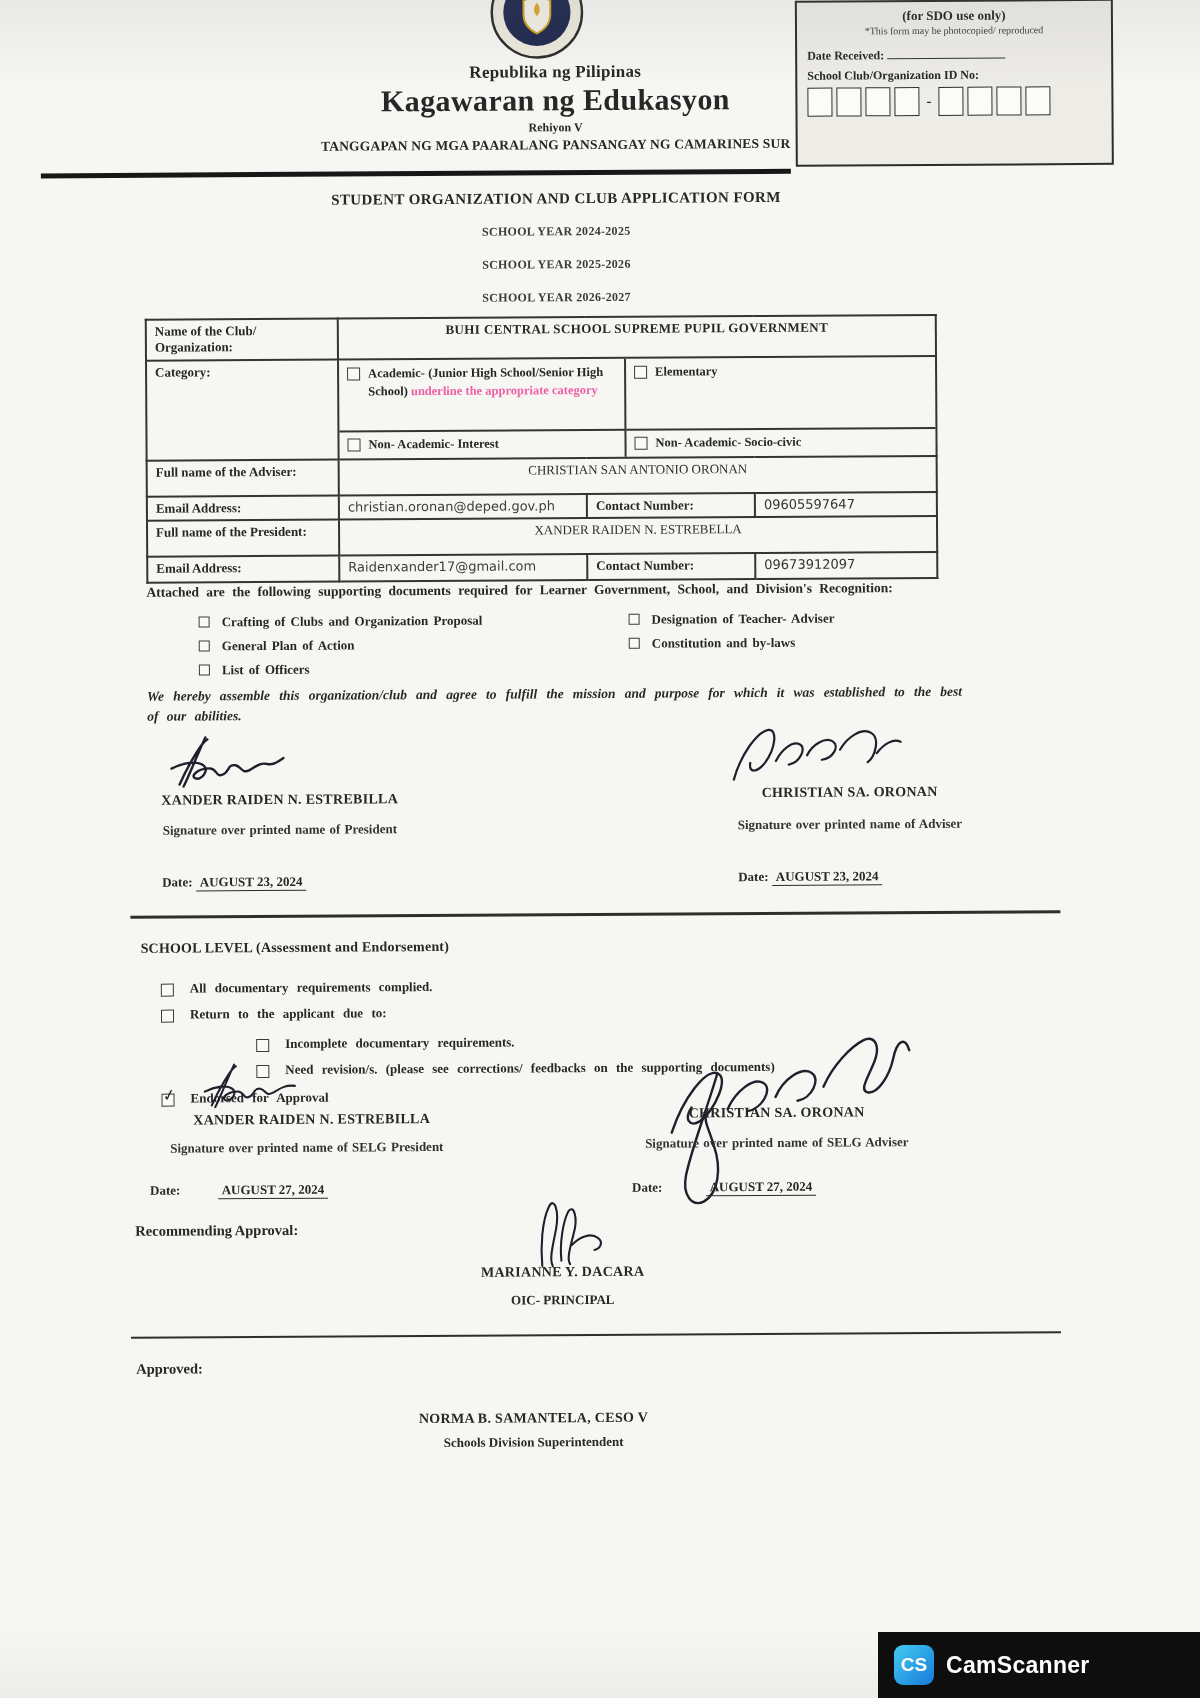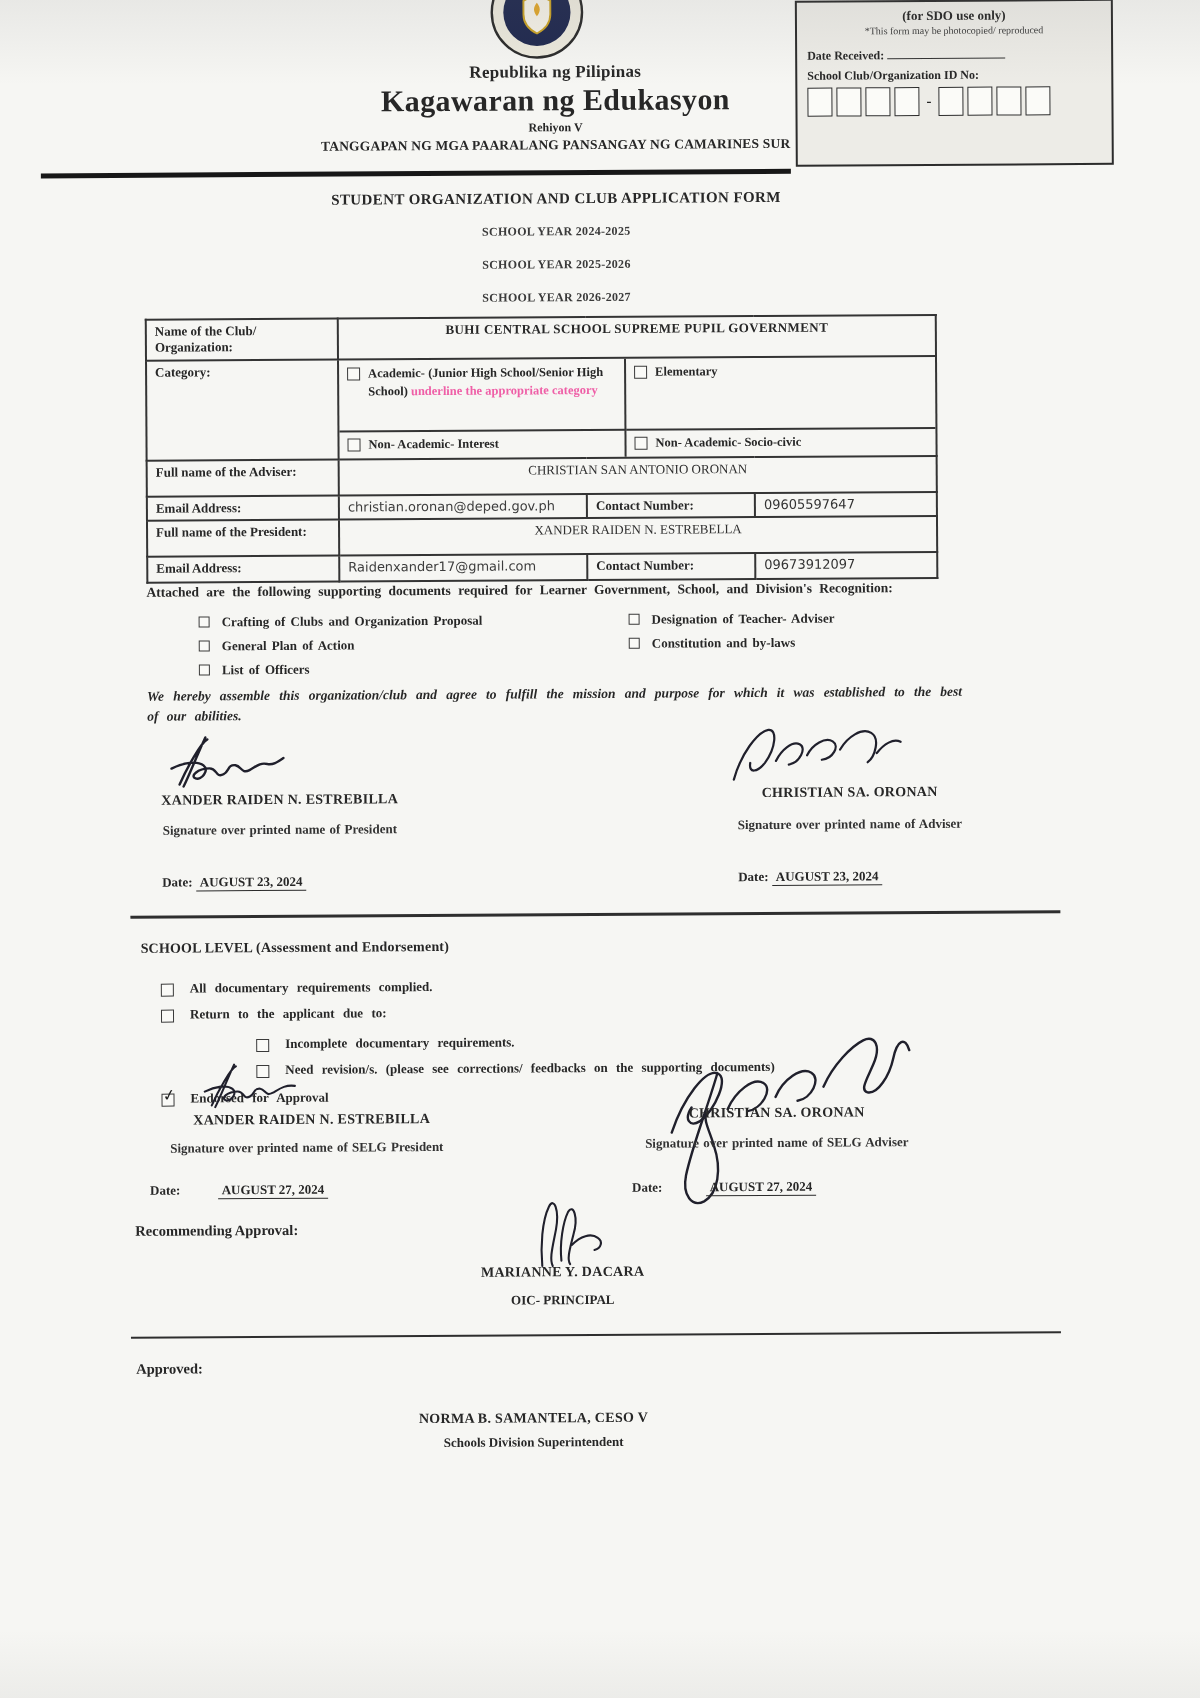--- a/index.html
+++ b/index.html
@@ -311,13 +311,17 @@
     <div class="abs ctr title-line" style="left:400px; top:1292px; width:320px;">OIC- PRINCIPAL</div>
 
     <div class="abs rule-thin" style="left:128px; top:1334px; width:930px; height:2px;"></div>
 
     <div class="abs rec-label" style="left:133px; top:1358px;">Approved:</div>
     <div class="abs ctr name-line" style="left:360px; top:1410px; width:340px;">NORMA B. SAMANTELA, CESO V</div>
     <div class="abs ctr title-line" style="left:360px; top:1434px; width:340px;">Schools Division Superintendent</div>
 
   </div>
 
+  <div class="abs cam-bar" style="left:878px; top:1632px; width:322px; height:66px;">
+    <div class="cs-icon">CS</div>
+    <div class="cs-text">CamScanner</div>
+  </div>
 </div>
 
 </body></html>

